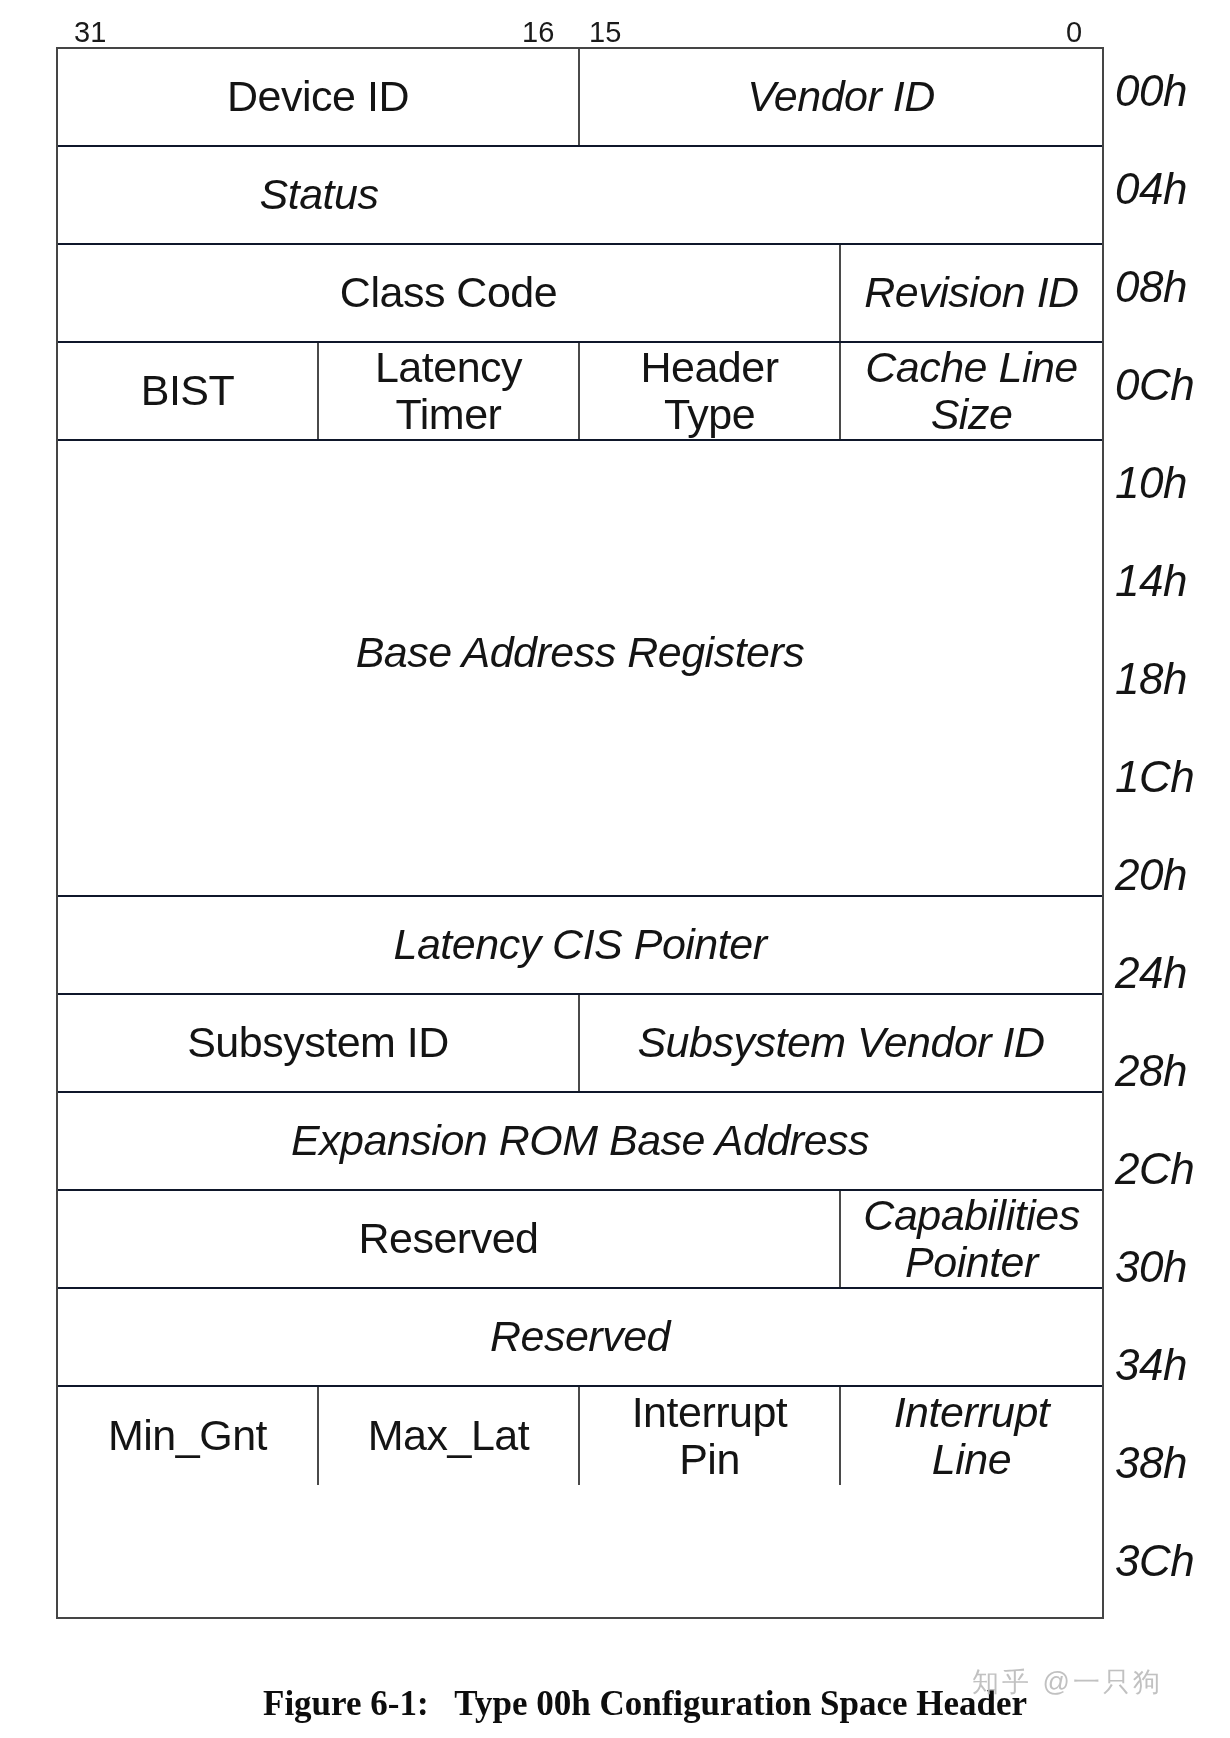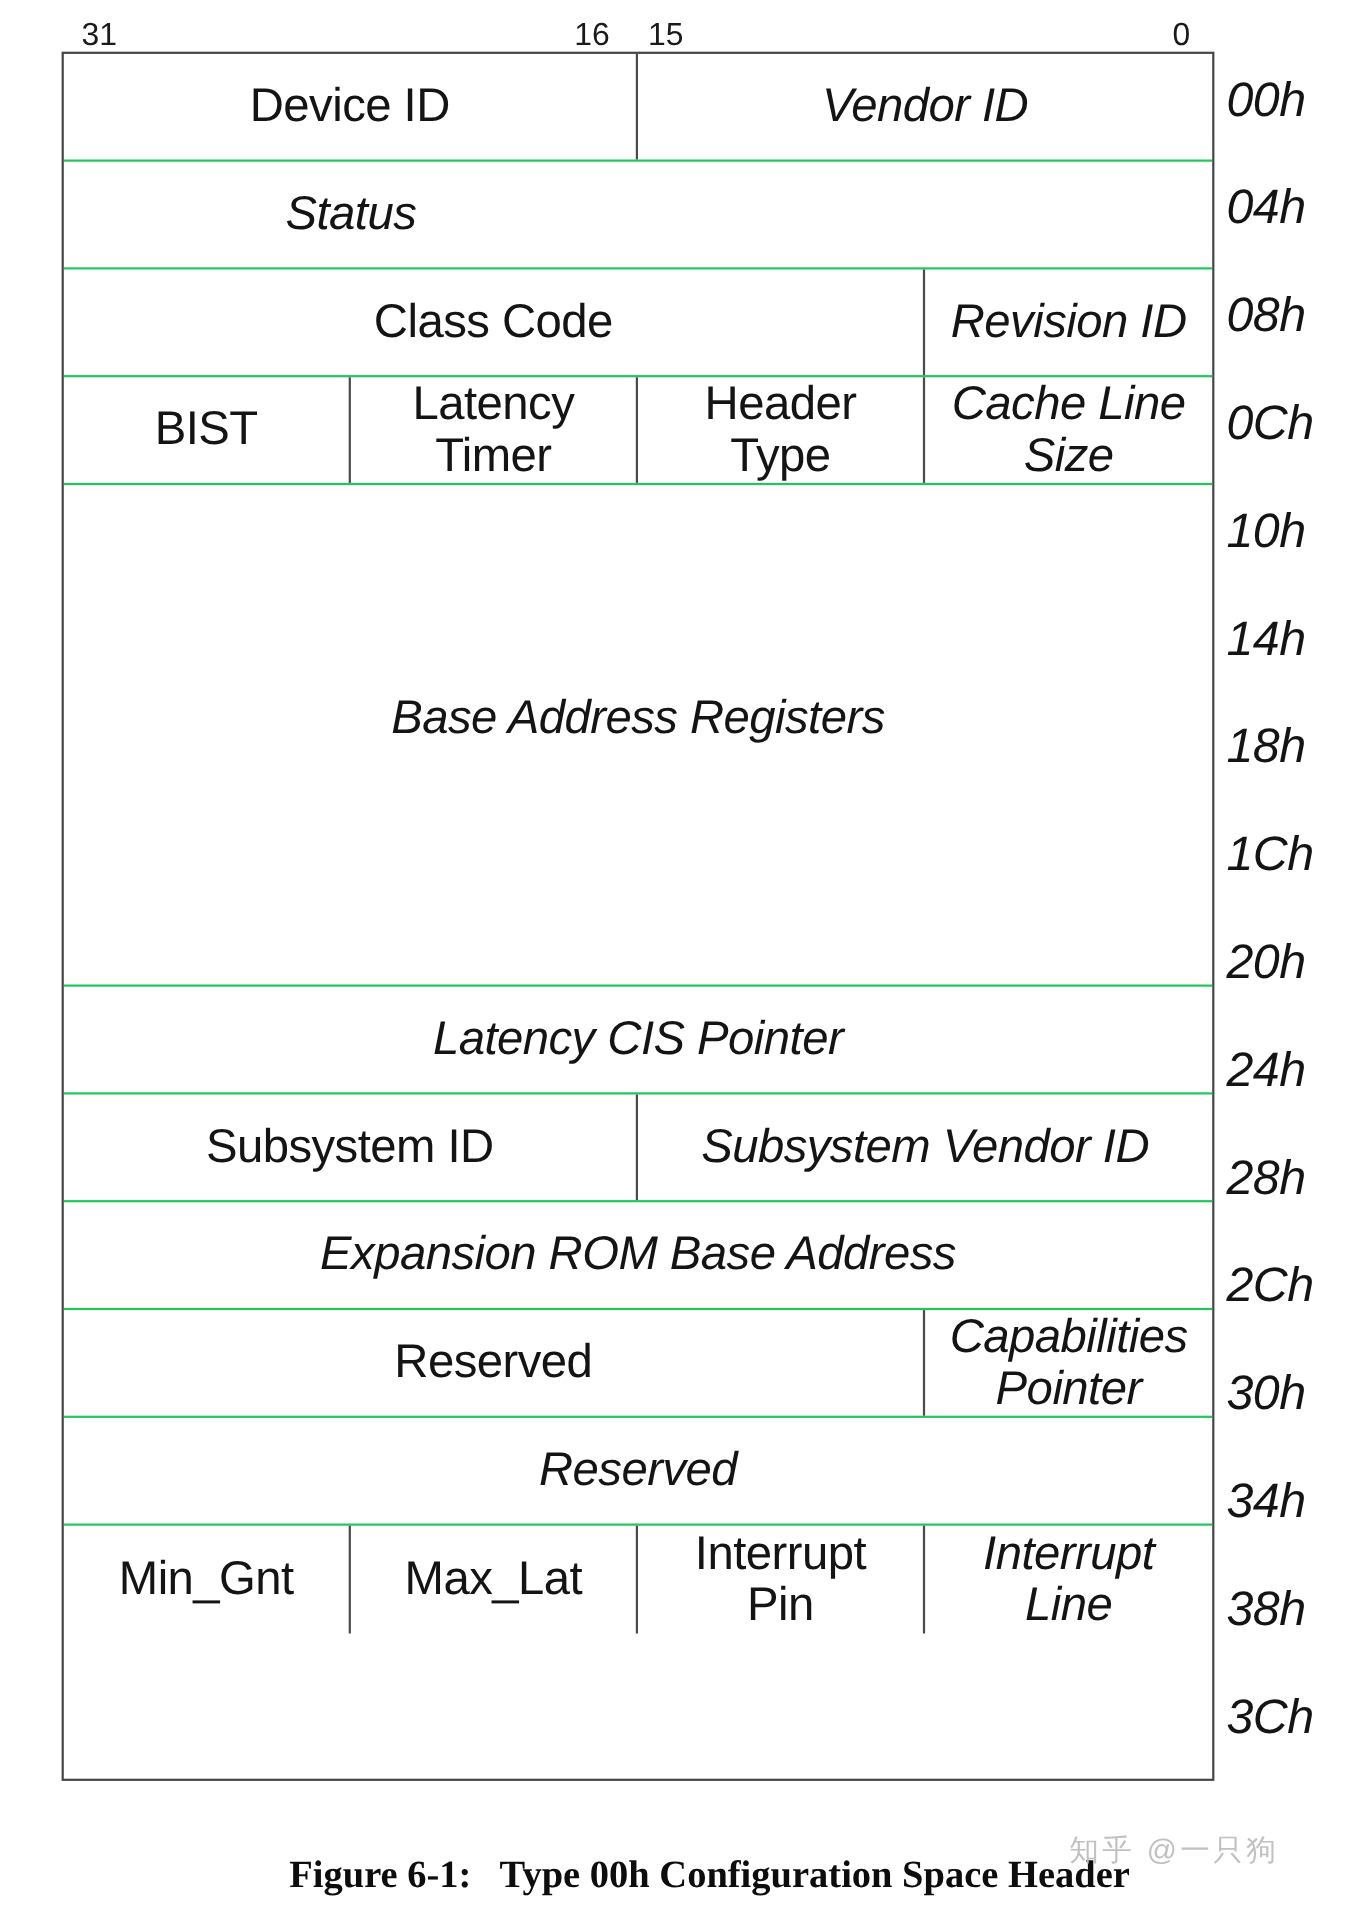--- a/index.html
+++ b/index.html
@@ -41,21 +41,21 @@
     box-sizing: border-box;
     border: 2px solid #454545;
     display: flex;
     flex-direction: column;
   }
   .row {
     display: flex;
     flex-direction: row;
     box-sizing: border-box;
     height: 98px;
-    border-bottom: 2px solid #22c55e;
+    border-bottom: 2px solid #0f172a;
   }
   .row:last-child { border-bottom: none; }
   .row-tall { height: 456px; }
   .cell {
     box-sizing: border-box;
     border-right: 2px solid #4a4a4a;
     display: flex;
     align-items: center;
     justify-content: center;
     text-align: center;

